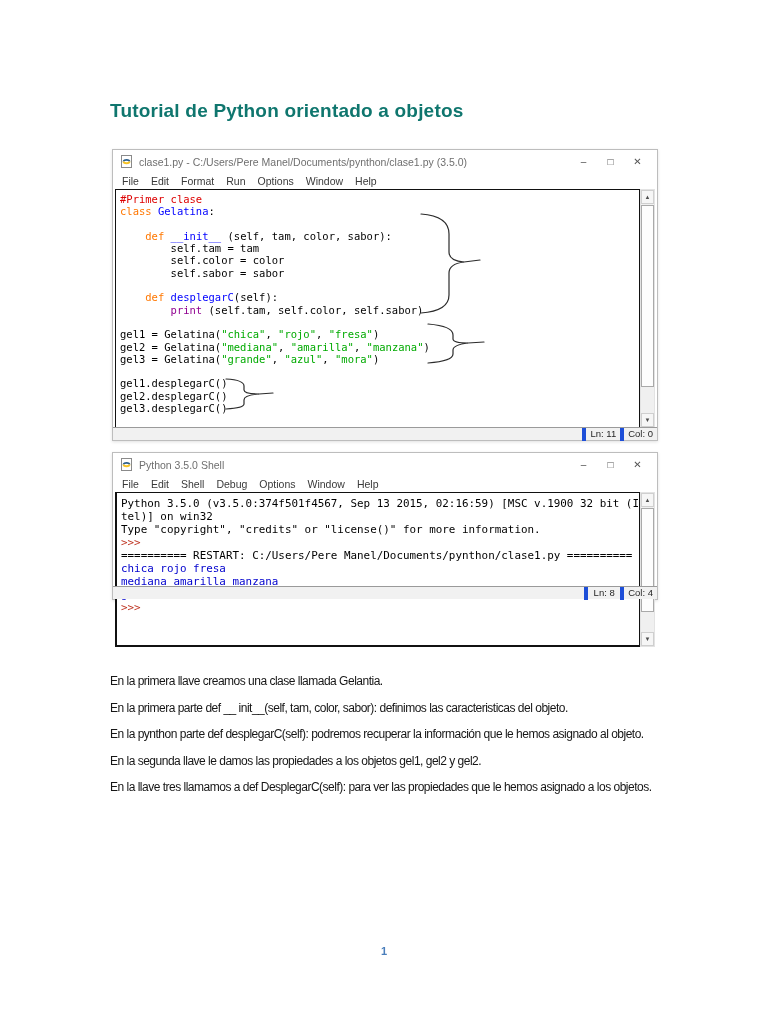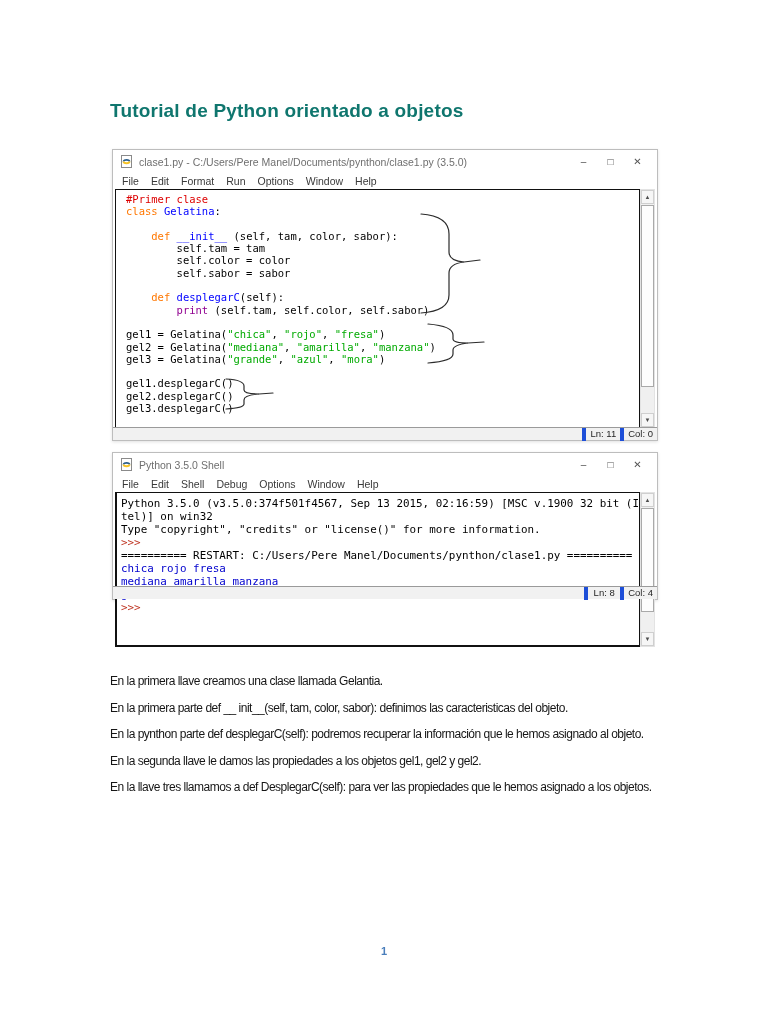--- a/index.html
+++ b/index.html
@@ -18,21 +18,21 @@
 
   .menubar{height:16px;display:flex;align-items:center;padding-left:3px;font-size:10.5px;color:#3a3a3a;background:#fff}
   .menu-item{padding:0 6px;white-space:nowrap}
 
   .textwrap{position:absolute;left:2px;right:2px}
   #editor-window .textwrap{top:39px;height:239px}
   #shell-window .textwrap{top:39px;height:155px}
 
   .textarea{position:absolute;left:0;top:0;bottom:0;right:15px;border:1px solid #111;background:#fff;overflow:hidden;
             font-family:"DejaVu Sans Mono","Liberation Mono",monospace;white-space:pre;color:#000}
-  #editor-window .textarea{font-size:10.5px;line-height:12.3px;padding:3px 0 0 10px}
+  #editor-window .textarea{font-size:10.5px;line-height:12.3px;padding:3px 0 0 4px}
   #shell-window .textarea{font-size:10.9px;line-height:13px;padding:4px 0 0 4px;border-left-width:2px;border-bottom-width:2px}
 
   .cl{white-space:pre}
   .comment{color:#dd0000}
   .kw{color:#ff7700}
   .defname{color:#0000ff}
   .builtin{color:#900090}
   .str{color:#00aa00}
   .out{color:#0000cd}
   .prompt{color:#bf3624}

